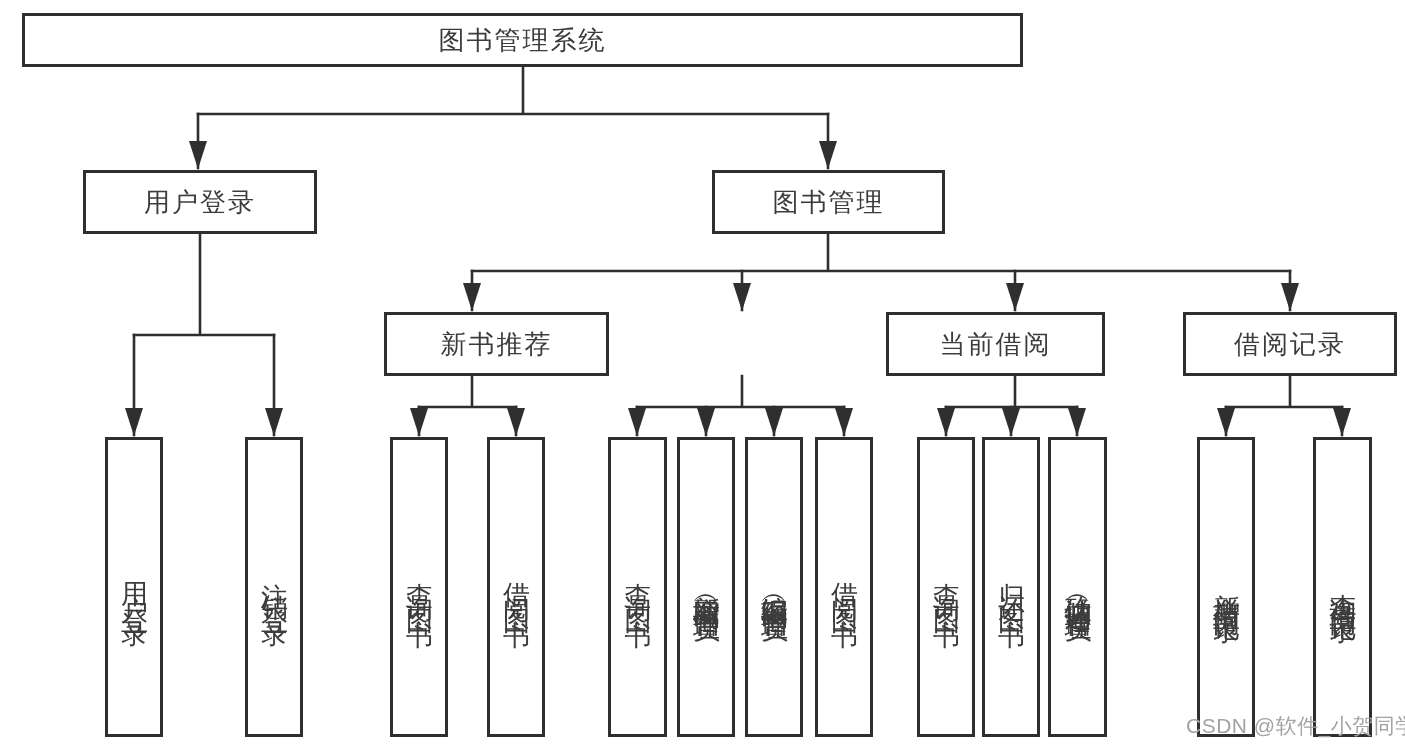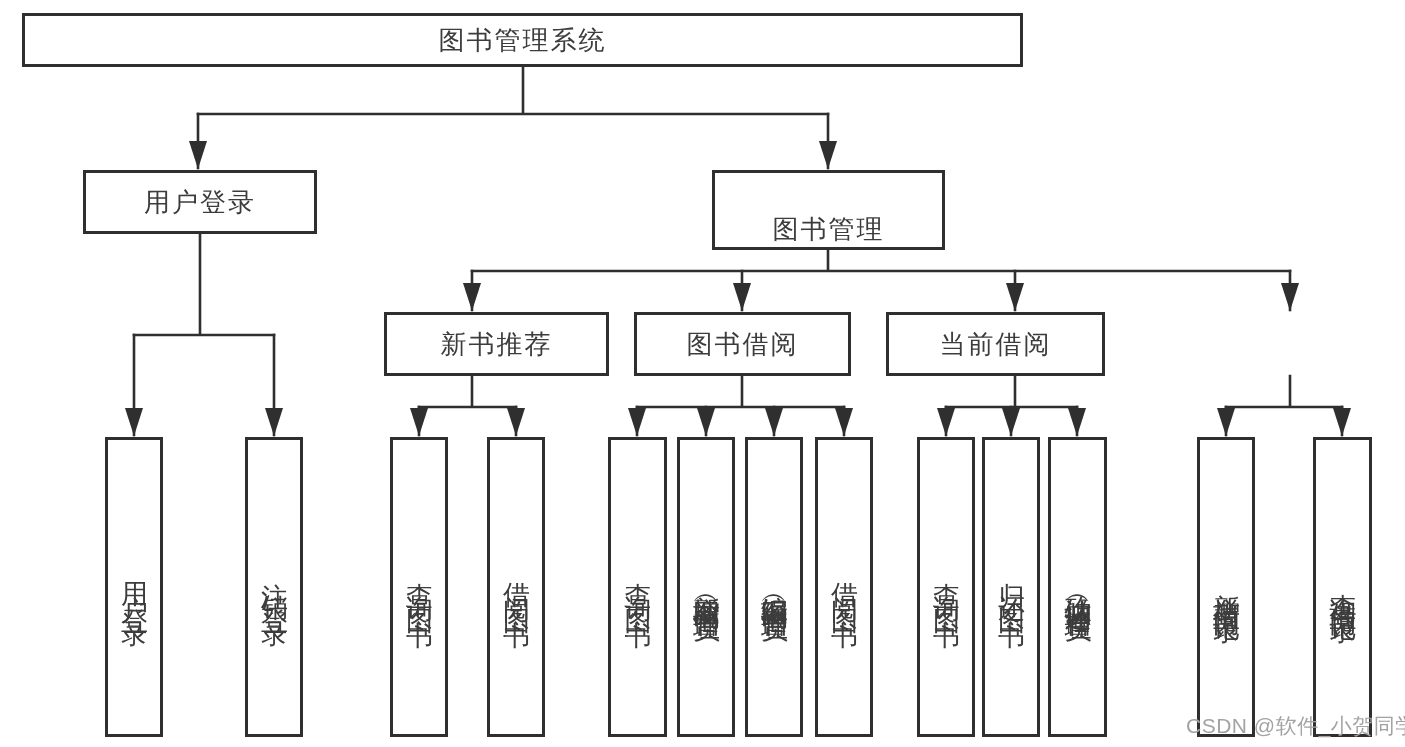--- a/index.html
+++ b/index.html
@@ -111,32 +111,32 @@
     </g>
   </svg>
 
   <div class="box" style="left:22px; top:13px; width:1001px; height:54px;text-align:right;">
     <span class="hlabel">图书管理系统</span>
   </div>
 
   <div class="box" style="left:83px; top:170px; width:234px; height:64px;">
     <span class="hlabel">用户登录</span>
   </div>
-  <div class="box" style="left:712px; top:170px; width:233px; height:80px;align-items:flex-end;">
+  <div class="box" style="left:712px; top:170px; width:233px; height:64px;">
     <span class="hlabel">图书管理</span>
   </div>
 
   <div class="box" style="left:360px; top:312px; width:225px; height:64px;margin-left:24px;">
     <span class="hlabel">新书推荐</span>
   </div>
-  <div class="box" style="left:634px; top:312px; width:217px; height:64px;">
-    <span class="hlabel">图书借阅</span>
-  </div>
   <div class="box" style="left:886px; top:312px; width:219px; height:64px;">
     <span class="hlabel">当前借阅</span>
+  </div>
+  <div class="box" style="left:1183px; top:312px; width:214px; height:64px;">
+    <span class="hlabel">借阅记录</span>
   </div>
 
   <div class="box leaf" style="left:105px; width:58px;">
     <span class="vlabel sp-wide">用户登录</span>
   </div>
   <div class="box leaf" style="left:245px; width:58px;">
     <span class="vlabel sp-wide">注销登录</span>
   </div>
 
   <div class="box leaf" style="left:390px; width:58px;">

